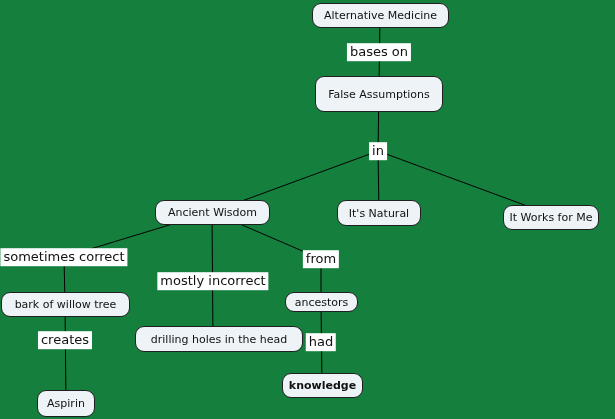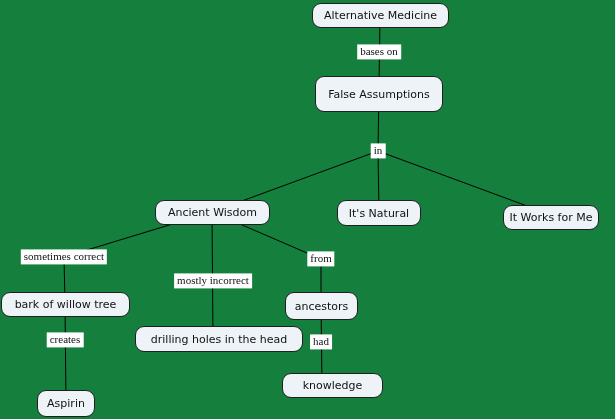--- a/index.html
+++ b/index.html
@@ -32,25 +32,24 @@
     font-size: 11px;
     color: #111111;
     white-space: nowrap;
     line-height: 1;
   }
   .edge-label {
     position: absolute;
     transform: translate(-50%, -50%);
     background: #ffffff;
     padding: 1px 3px;
-    font-size: 11px;
+    font-size: 13px;
     color: #111111;
     white-space: nowrap;
     line-height: 1.2;
-    font-family: Liberation Serif, serif;
   }
 </style>
 </head>
 <body>
 
 <div id="canvas">
   <svg id="edges-svg" width="615" height="419">
       <line x1="380" y1="16" x2="379" y2="88" stroke="#000000" stroke-width="1"></line>
       <line x1="379" y1="88" x2="378" y2="151" stroke="#000000" stroke-width="1"></line>
       <line x1="378" y1="151" x2="212" y2="212" stroke="#000000" stroke-width="1"></line>
@@ -64,22 +63,22 @@
       <line x1="65" y1="304" x2="66" y2="403" stroke="#000000" stroke-width="1"></line>
       <line x1="321" y1="304" x2="322" y2="385" stroke="#000000" stroke-width="1"></line>
     </svg>
 <div class="node" style="left: 312px; top: 3px; width: 137px; height: 25px;">Alternative Medicine</div>
     <div class="node" style="left: 315px; top: 76px; width: 128px; height: 36px;">False Assumptions</div>
     <div class="node" style="left: 155px; top: 200px; width: 115px; height: 25px;">Ancient Wisdom</div>
     <div class="node" style="left: 337px; top: 200px; width: 84px; height: 26px;">It's Natural</div>
     <div class="node" style="left: 503px; top: 205px; width: 96px; height: 25px;">It Works for Me</div>
     <div class="node" style="left: 1px; top: 292px; width: 129px; height: 25px;">bark of willow tree</div>
     <div class="node" style="left: 135px; top: 326px; width: 168px; height: 26px;">drilling holes in the head</div>
-    <div class="node" style="left: 285px; top: 292px; width: 73px; height: 28px;">ancestors</div>
-    <div class="node" style="left: 282px; top: 373px; width: 101px; height: 25px;">knowledge</div>
+    <div class="node" style="left: 285px; top: 292px; width: 73px; height: 20px;">ancestors</div>
+    <div class="node" style="left: 282px; top: 373px; width: 81px; height: 25px; font-weight: bold;">knowledge</div>
     <div class="node" style="left: 37px; top: 390px; width: 58px; height: 27px;">Aspirin</div>
     <div class="edge-label" style="left: 379px; top: 52px;">bases on</div>
     <div class="edge-label" style="left: 378px; top: 151px;">in</div>
     <div class="edge-label" style="left: 64px; top: 257px;">sometimes correct</div>
     <div class="edge-label" style="left: 213px; top: 281px;">mostly incorrect</div>
     <div class="edge-label" style="left: 321px; top: 259px;">from</div>
     <div class="edge-label" style="left: 65px; top: 340px;">creates</div>
     <div class="edge-label" style="left: 321px; top: 342px;">had</div>
   </div>
 

